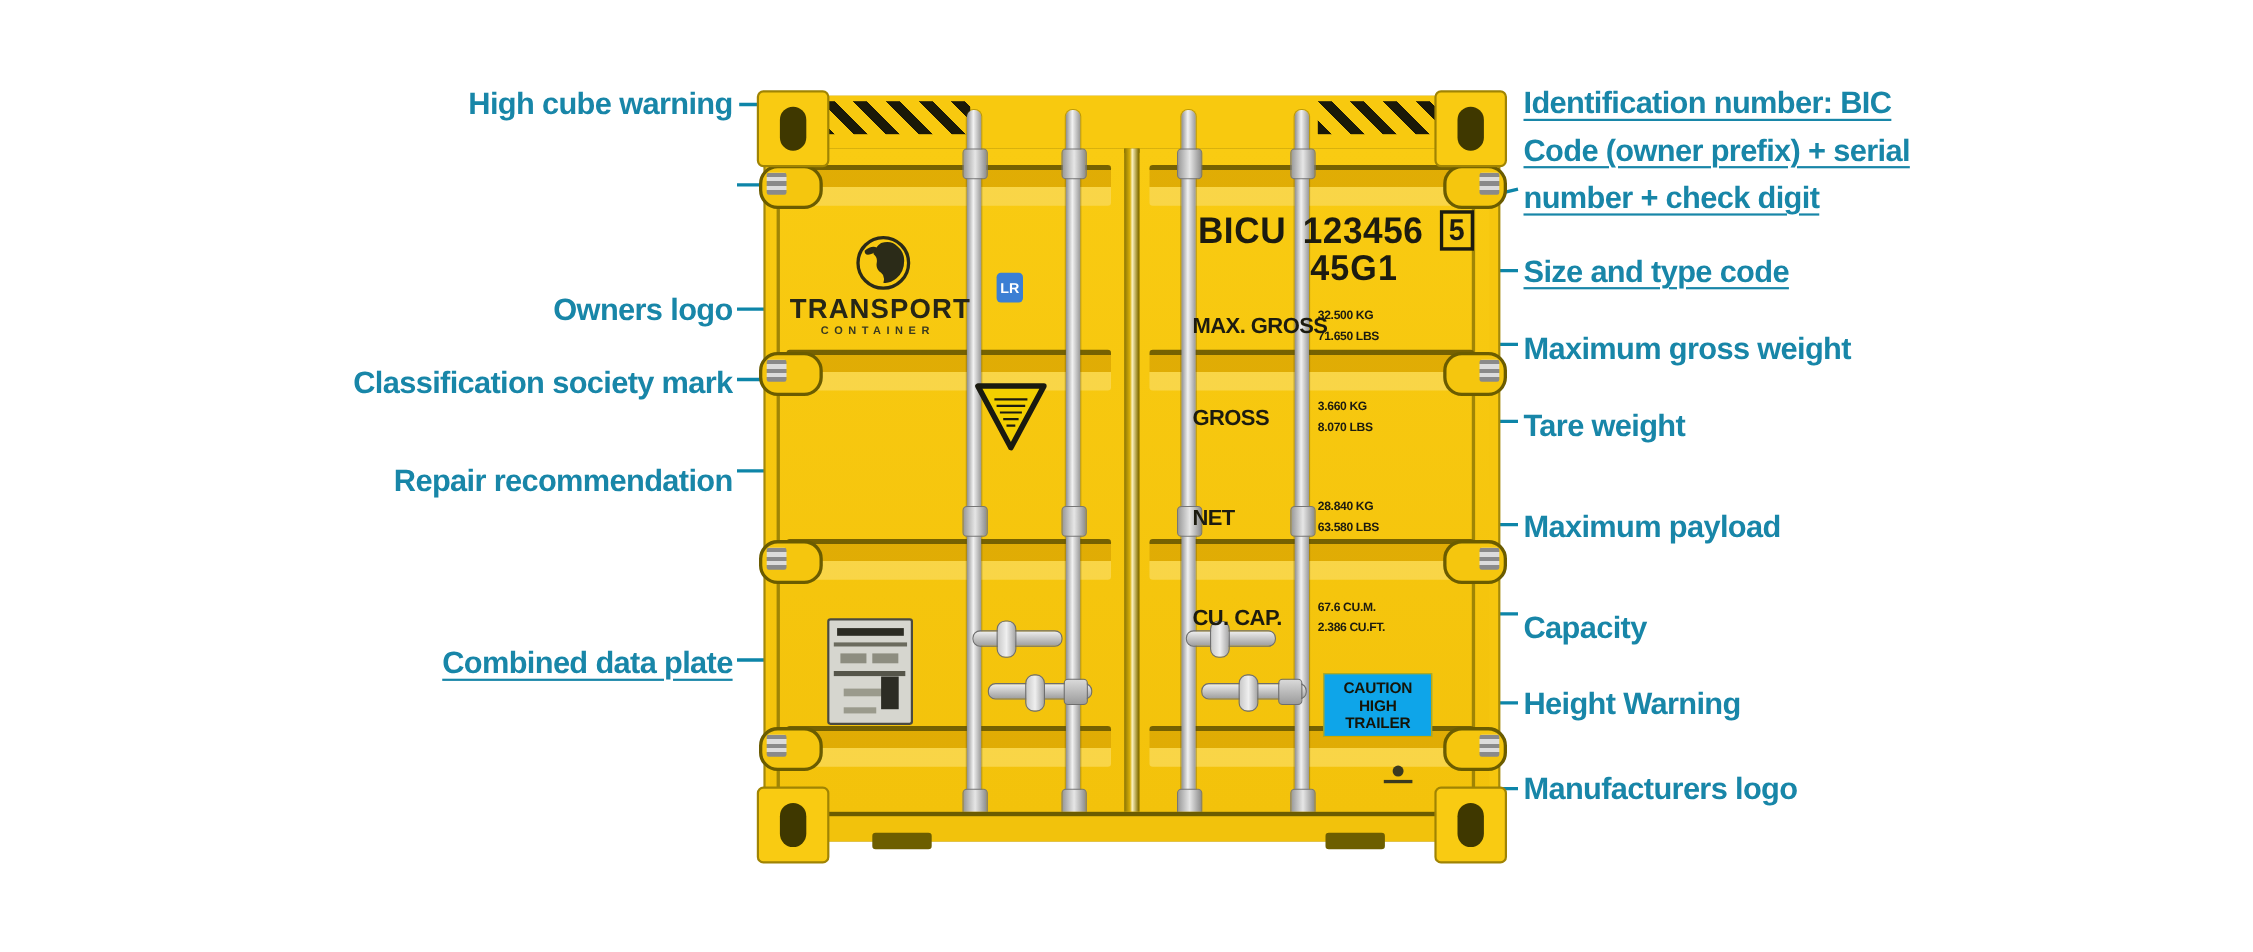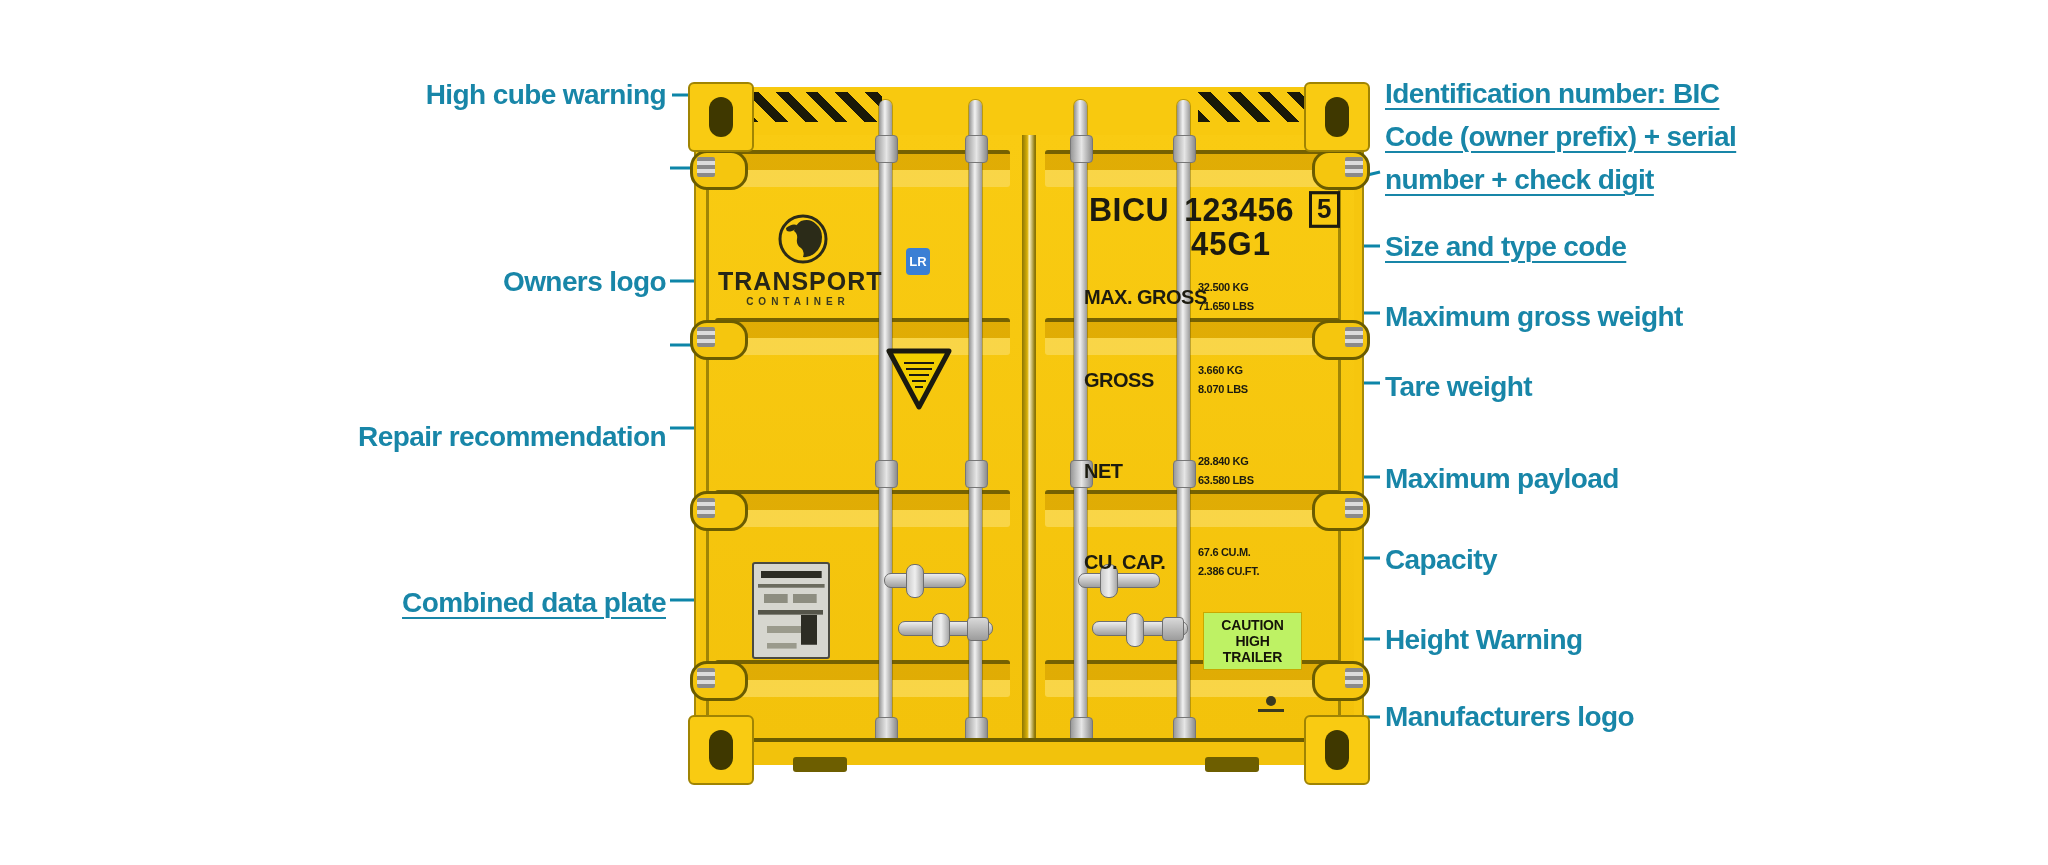--- a/index.html
+++ b/index.html
@@ -44,21 +44,21 @@
   .lr{position:absolute;left:220px;top:173px;width:24px;height:27px;background:#3b7fd4;border-radius:4px;color:#fff;font-weight:bold;font-size:13px;line-height:27px;text-align:center;}
 
   
   .mark{color:#1c1b10;font-weight:bold;white-space:nowrap;}
   .idrow{position:absolute;left:403px;top:116px;display:flex;align-items:center;gap:15px;font-size:32px;letter-spacing:.5px;transform:scaleY(1.05);}
   .chk{border:3px solid #1c1b10;font-size:26px;line-height:29px;padding:0 5px;}
   .sizetype{position:absolute;left:480px;top:151px;width:130px;text-align:center;font-size:31px;letter-spacing:1px;transform:scaleY(1.05);}
   .wrow{position:absolute;left:398px;width:262px;display:flex;align-items:center;}
   .wlab{width:114px;font-size:20px;letter-spacing:-0.5px;}
   .wval{font-size:11px;line-height:19px;letter-spacing:-0.3px;}
-  .caution{position:absolute;left:517px;top:537px;width:97px;background:#bef264;border:1px solid #c9a800;color:#151408;font-weight:bold;font-size:14px;line-height:16px;text-align:center;padding:4px 0;letter-spacing:-0.2px;}
+  .caution{position:absolute;left:517px;top:537px;width:97px;background:#0ea5e9;border:1px solid #c9a800;color:#151408;font-weight:bold;font-size:14px;line-height:16px;text-align:center;padding:4px 0;letter-spacing:-0.2px;}
   .mfg-dot{position:absolute;left:580px;top:621px;width:10px;height:10px;background:#3a3a20;border-radius:50%;}
   .mfg-bar{position:absolute;left:572px;top:634px;width:26px;height:3px;background:#3a3a20;}
 
   
   .plate{position:absolute;left:66px;top:487px;width:74px;height:93px;border:2px solid #4a4a42;border-radius:3px;
     background:
       linear-gradient(#2c2c24,#2c2c24) 50% 8%/82% 8% no-repeat,
       linear-gradient(#6b6b5e,#6b6b5e) 50% 22%/90% 4% no-repeat,
       linear-gradient(#8d8d80,#8d8d80) 20% 36%/32% 10% no-repeat,
       linear-gradient(#8d8d80,#8d8d80) 78% 36%/32% 10% no-repeat,
@@ -88,33 +88,34 @@
       <path d="M1380 383 H1258"></path>
       <path d="M1380 477 H1263"></path>
       <path d="M1380 558 H1262"></path>
       <path d="M1380 639 H1296"></path>
       <path d="M1380 717 H1297"></path>
     </g>
   </svg>
 
   <div class="lbl left" style="top:74px">High cube warning</div>
   <div class="lbl left" style="top:261px">Owners logo</div>
+  <div class="lbl left" style="top:327px">Classification society mark</div>
   <div class="lbl left" style="top:416px">Repair recommendation</div>
   <div class="lbl left u" style="top:582px">Combined data plate</div>
 
   <div class="lbl right" style="top:72px;line-height:43px">
     <span class="u">Identification number: BIC</span><br>
     <span class="u">Code (owner prefix) + serial</span><br>
     <span class="u">number + check digit</span>
   </div>
   <div class="lbl right" style="top:296px">Maximum gross weight</div>
   <div class="lbl right u" style="top:226px">Size and type code</div>
   <div class="lbl right" style="top:366px">Tare weight</div>
   <div class="lbl right" style="top:458px">Maximum payload</div>
-  <div class="lbl right" style="top:539px">Capacity</div>
+  <div class="lbl right" style="top:550px">Capacity</div>
   <div class="lbl right" style="top:619px">Height Warning</div>
   <div class="lbl right" style="top:696px">Manufacturers logo</div>
 
   <div class="ctr">
     <div class="body-box"></div>
     <div class="toprail"></div>
     <div class="stripes" style="left:60px"></div>
     <div class="stripes" style="left:512px"></div>
 
     <div class="door l"></div>

